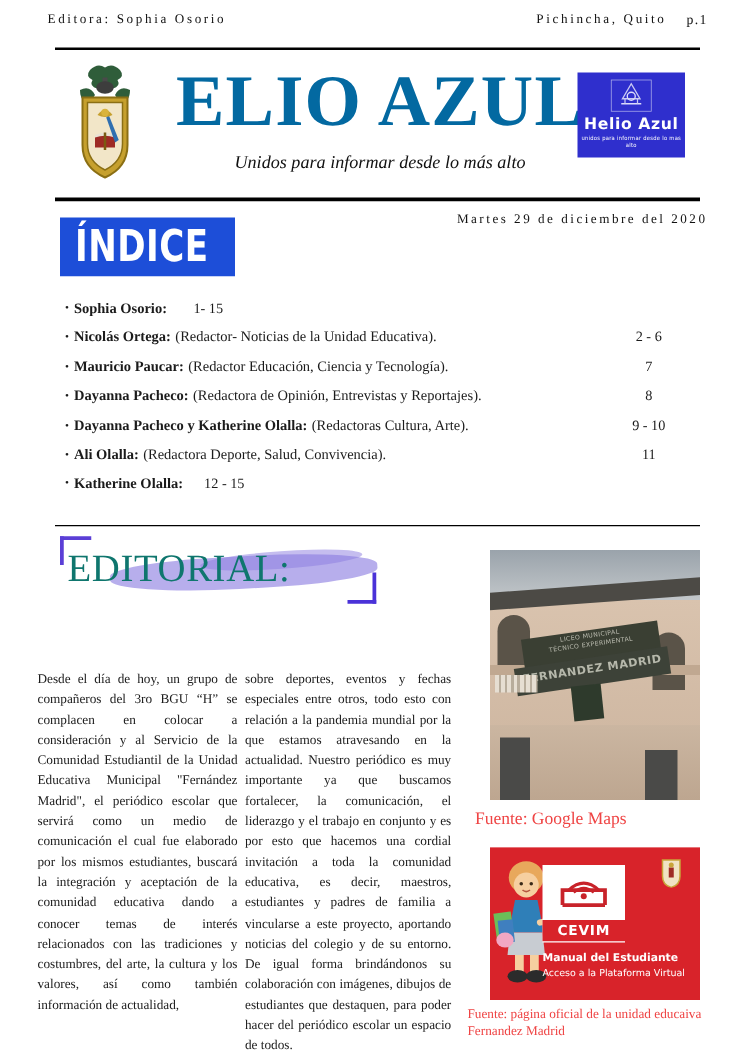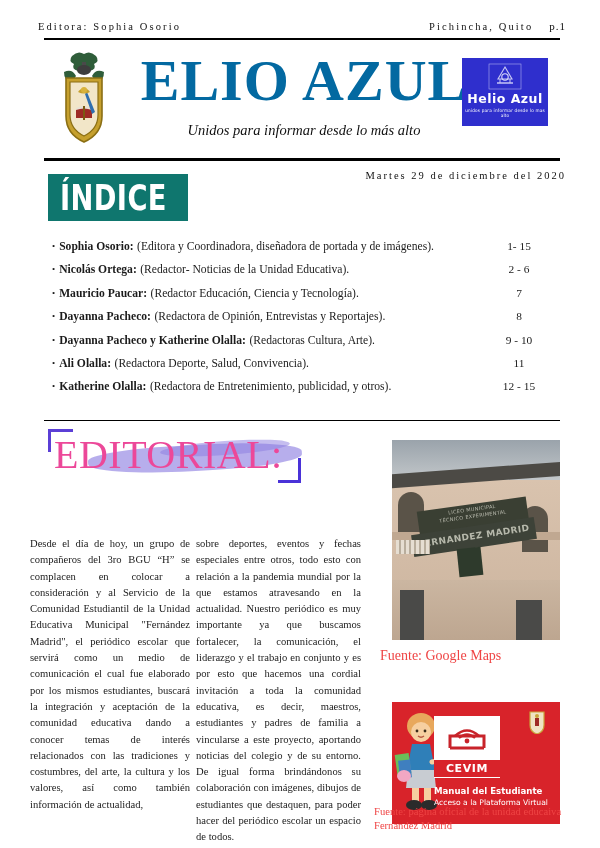--- a/index.html
+++ b/index.html
@@ -24,21 +24,21 @@
   }
 
   
   .runhead {
     position: absolute;
     left: 38px;
     top: 10px;
     width: 528px;
     height: 22px;
     display: flex;
-    align-items: flex-end;
+    align-items: flex-start;
     font-size: 10.5px;
     letter-spacing: 2.1px;
     color: #111;
   }
   .runhead .rh-left { flex: 0 0 auto; }
   .runhead .rh-mid { flex: 1 1 auto; }
   .runhead .rh-right { flex: 0 0 auto; margin-right: 16px; }
   .runhead .rh-page {
     flex: 0 0 auto;
     letter-spacing: 1px;
@@ -149,21 +149,21 @@
     background: #000;
   }
 
   
   .indice-badge {
     position: absolute;
     left: 48px;
     top: 174px;
     width: 140px;
     height: 47px;
-    background: #0f766e;
+    background: #1d4ed8;
   }
   .indice-badge span {
     position: absolute;
     left: 12px;
     top: 2px;
     font-family: "DejaVu Sans", sans-serif;
     font-weight: bold;
     font-size: 35px;
     line-height: 44px;
     color: #fff;
@@ -275,24 +275,24 @@
     top: 30px;
     width: 20px;
     height: 22px;
     border-right: 3.2px solid #4a32d8;
     border-bottom: 3.2px solid #4a32d8;
   }
   .ed-word {
     position: absolute;
     left: 14px;
     top: 4px;
-    font-size: 40px;
+    font-size: 31px;
     line-height: 46px;
     letter-spacing: .5px;
-    color: #ec4899;
+    color: #0f766e;
     white-space: nowrap;
   }
 
   
   .col {
     position: absolute;
     font-size: 10.6px;
     line-height: 16.3px;
     text-align: justify;
     color: #1b1b1b;
@@ -324,21 +324,20 @@
   }
 
   .media-2 {
     position: absolute;
     left: 392px;
     top: 678px;
     width: 168px;
     height: 122px;
     overflow: hidden;
     background: #d8232a;
-    margin-top: 24px;
   }
   .cap-2 {
     left: 374px;
     top: 805px;
     width: 212px;
     font-size: 10.6px;
     line-height: 13.6px;
   }
 
   
@@ -446,21 +445,20 @@
 
   <div class="indice-badge">
     <span>ÍNDICE</span>
   </div>
   <div class="date-line">Martes 29 de diciembre del 2020</div>
 
   <div class="index-list">
     <div class="index-row">
       <span class="bullet">•</span>
       <span class="who">Sophia Osorio:</span>
-      <span class="what">(Editora y Coordinadora, diseñadora de portada y de imágenes).</span>
       <span class="pages">1- 15</span>
     </div>
     <div class="index-row">
       <span class="bullet">•</span>
       <span class="who">Nicolás Ortega:</span>
       <span class="what">(Redactor- Noticias de la Unidad Educativa).</span>
       <span class="pages">2 - 6</span>
     </div>
     <div class="index-row">
       <span class="bullet">•</span>
@@ -482,21 +480,20 @@
     </div>
     <div class="index-row">
       <span class="bullet">•</span>
       <span class="who">Ali Olalla:</span>
       <span class="what">(Redactora Deporte, Salud, Convivencia).</span>
       <span class="pages">11</span>
     </div>
     <div class="index-row">
       <span class="bullet">•</span>
       <span class="who">Katherine Olalla:</span>
-      <span class="what">(Redactora de Entretenimiento, publicidad, y otros).</span>
       <span class="pages">12 - 15</span>
     </div>
   </div>
 
   <div class="rule-index"></div>
 
   <div class="ed-head">
     <div class="ed-brush"></div>
     <div class="ed-brush2"></div>
     <div class="ed-corner-tl"></div>

